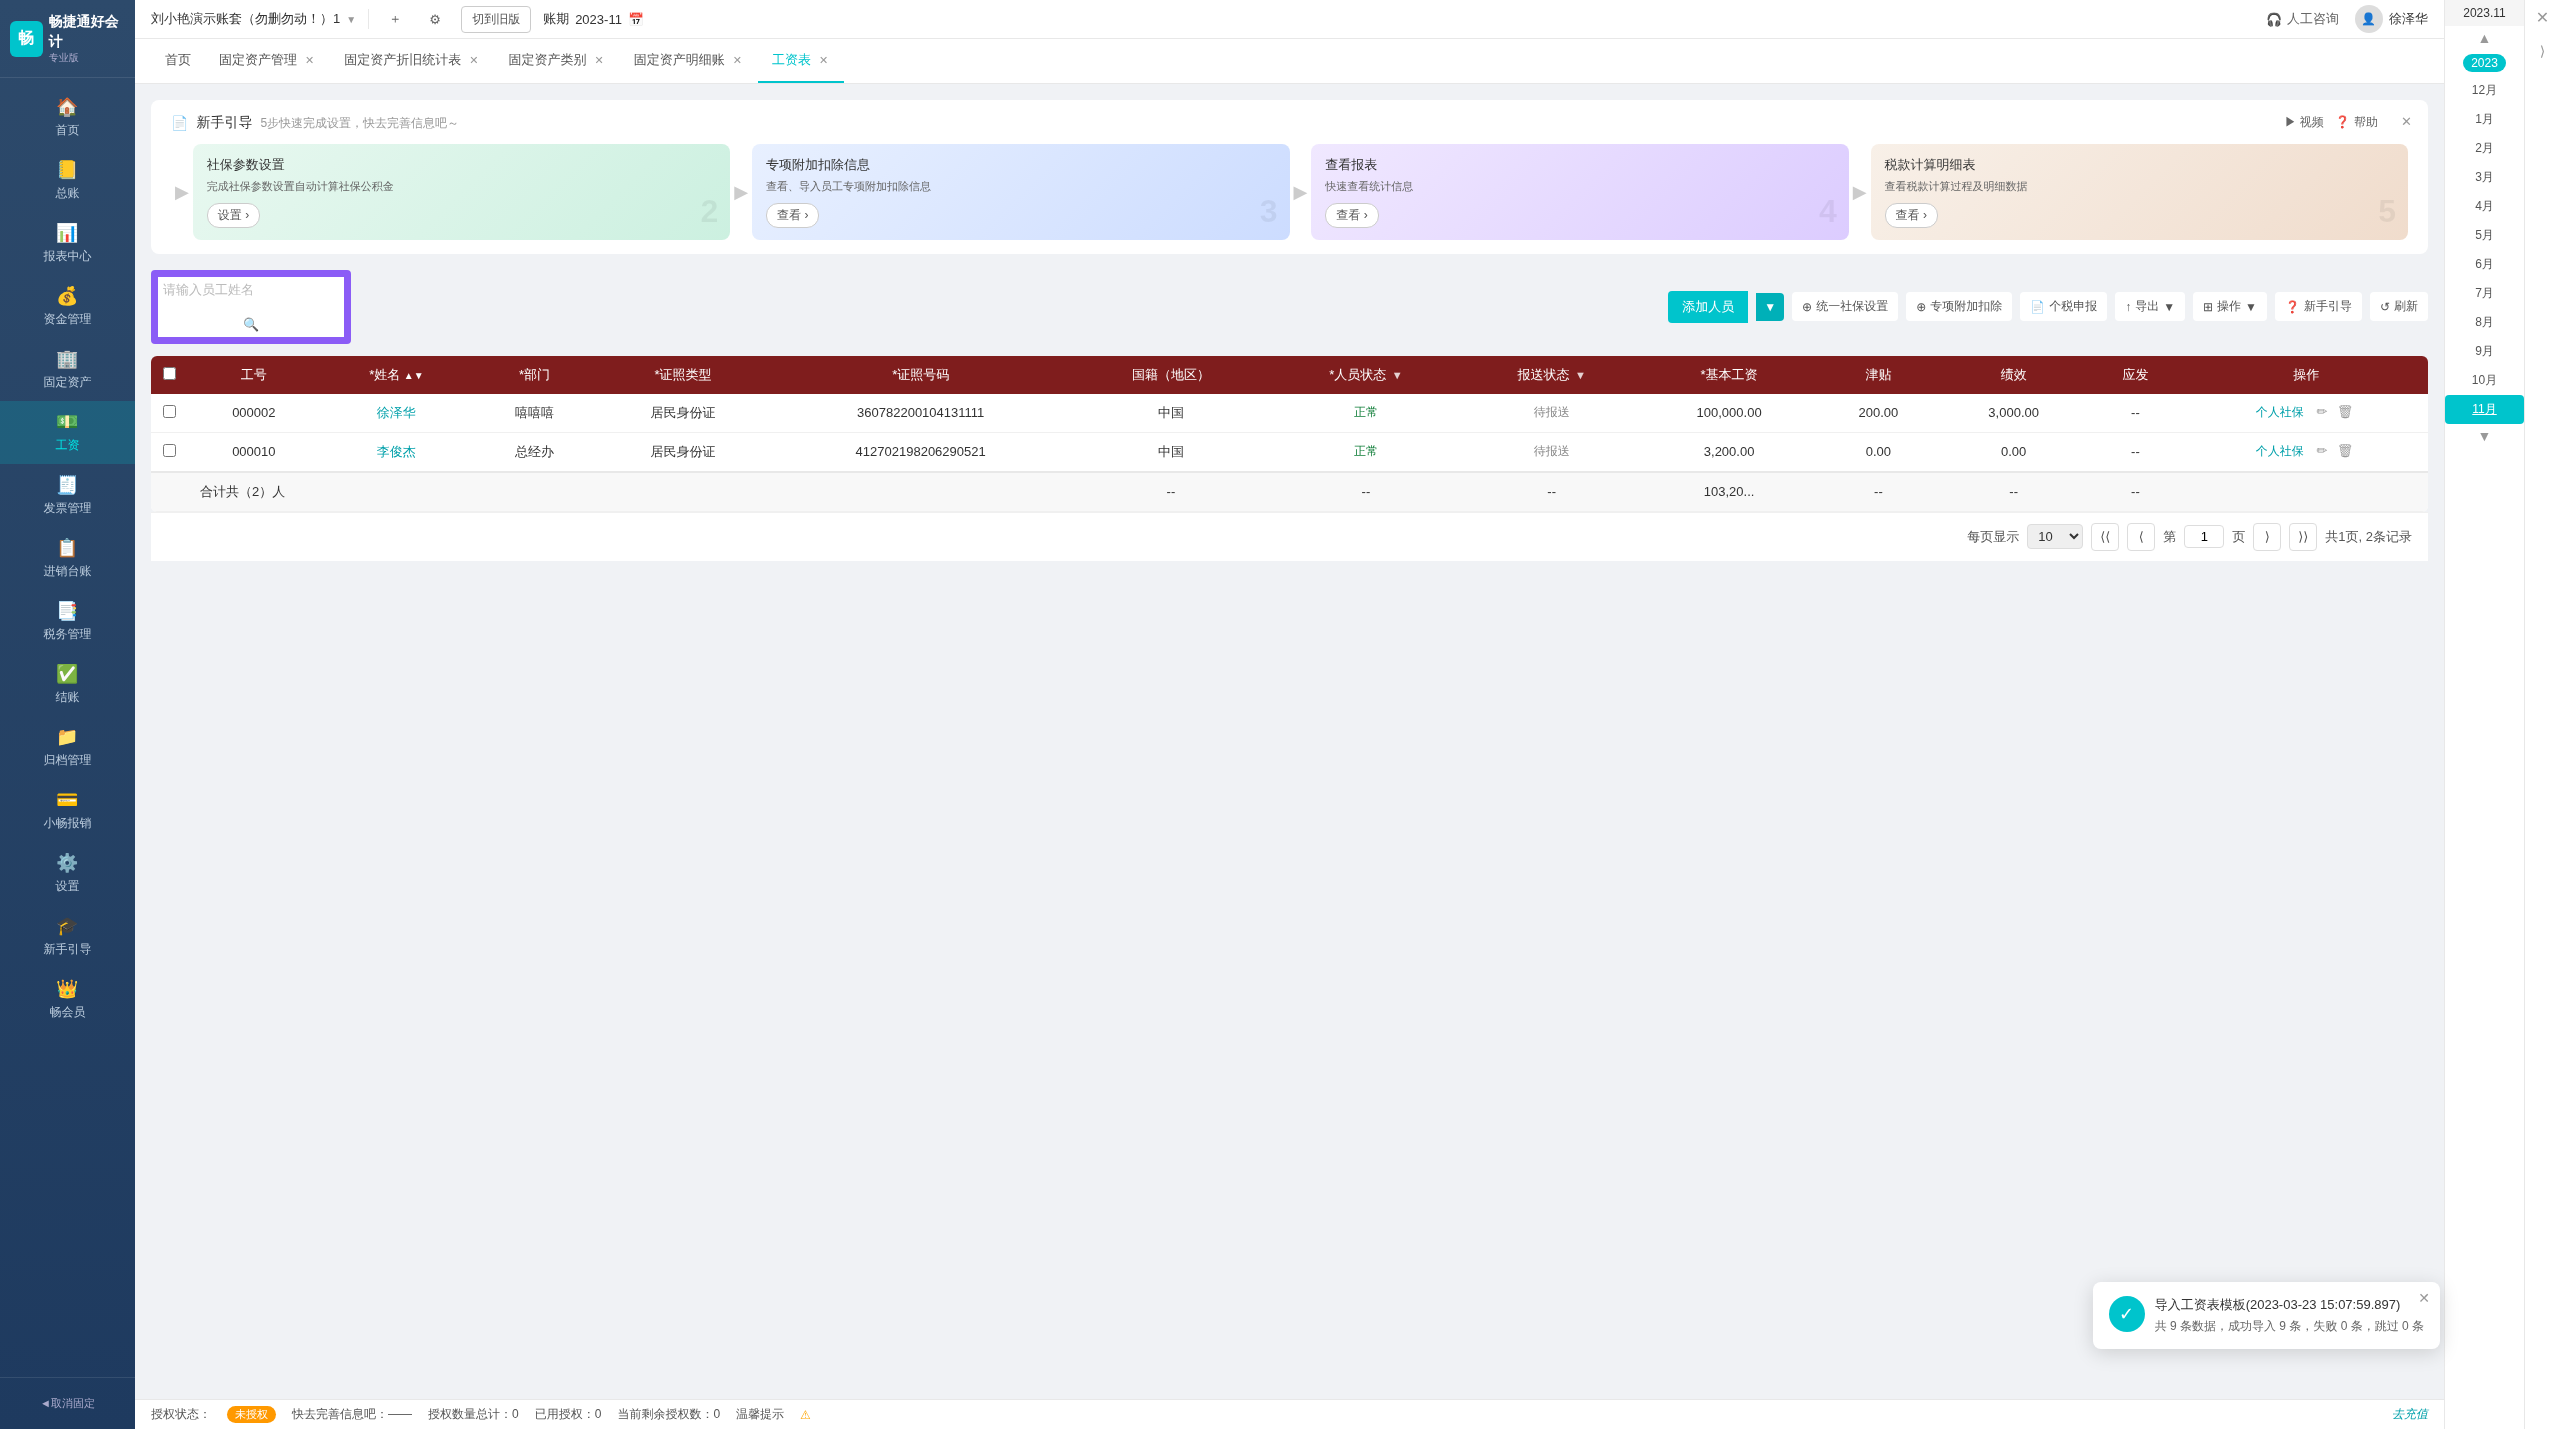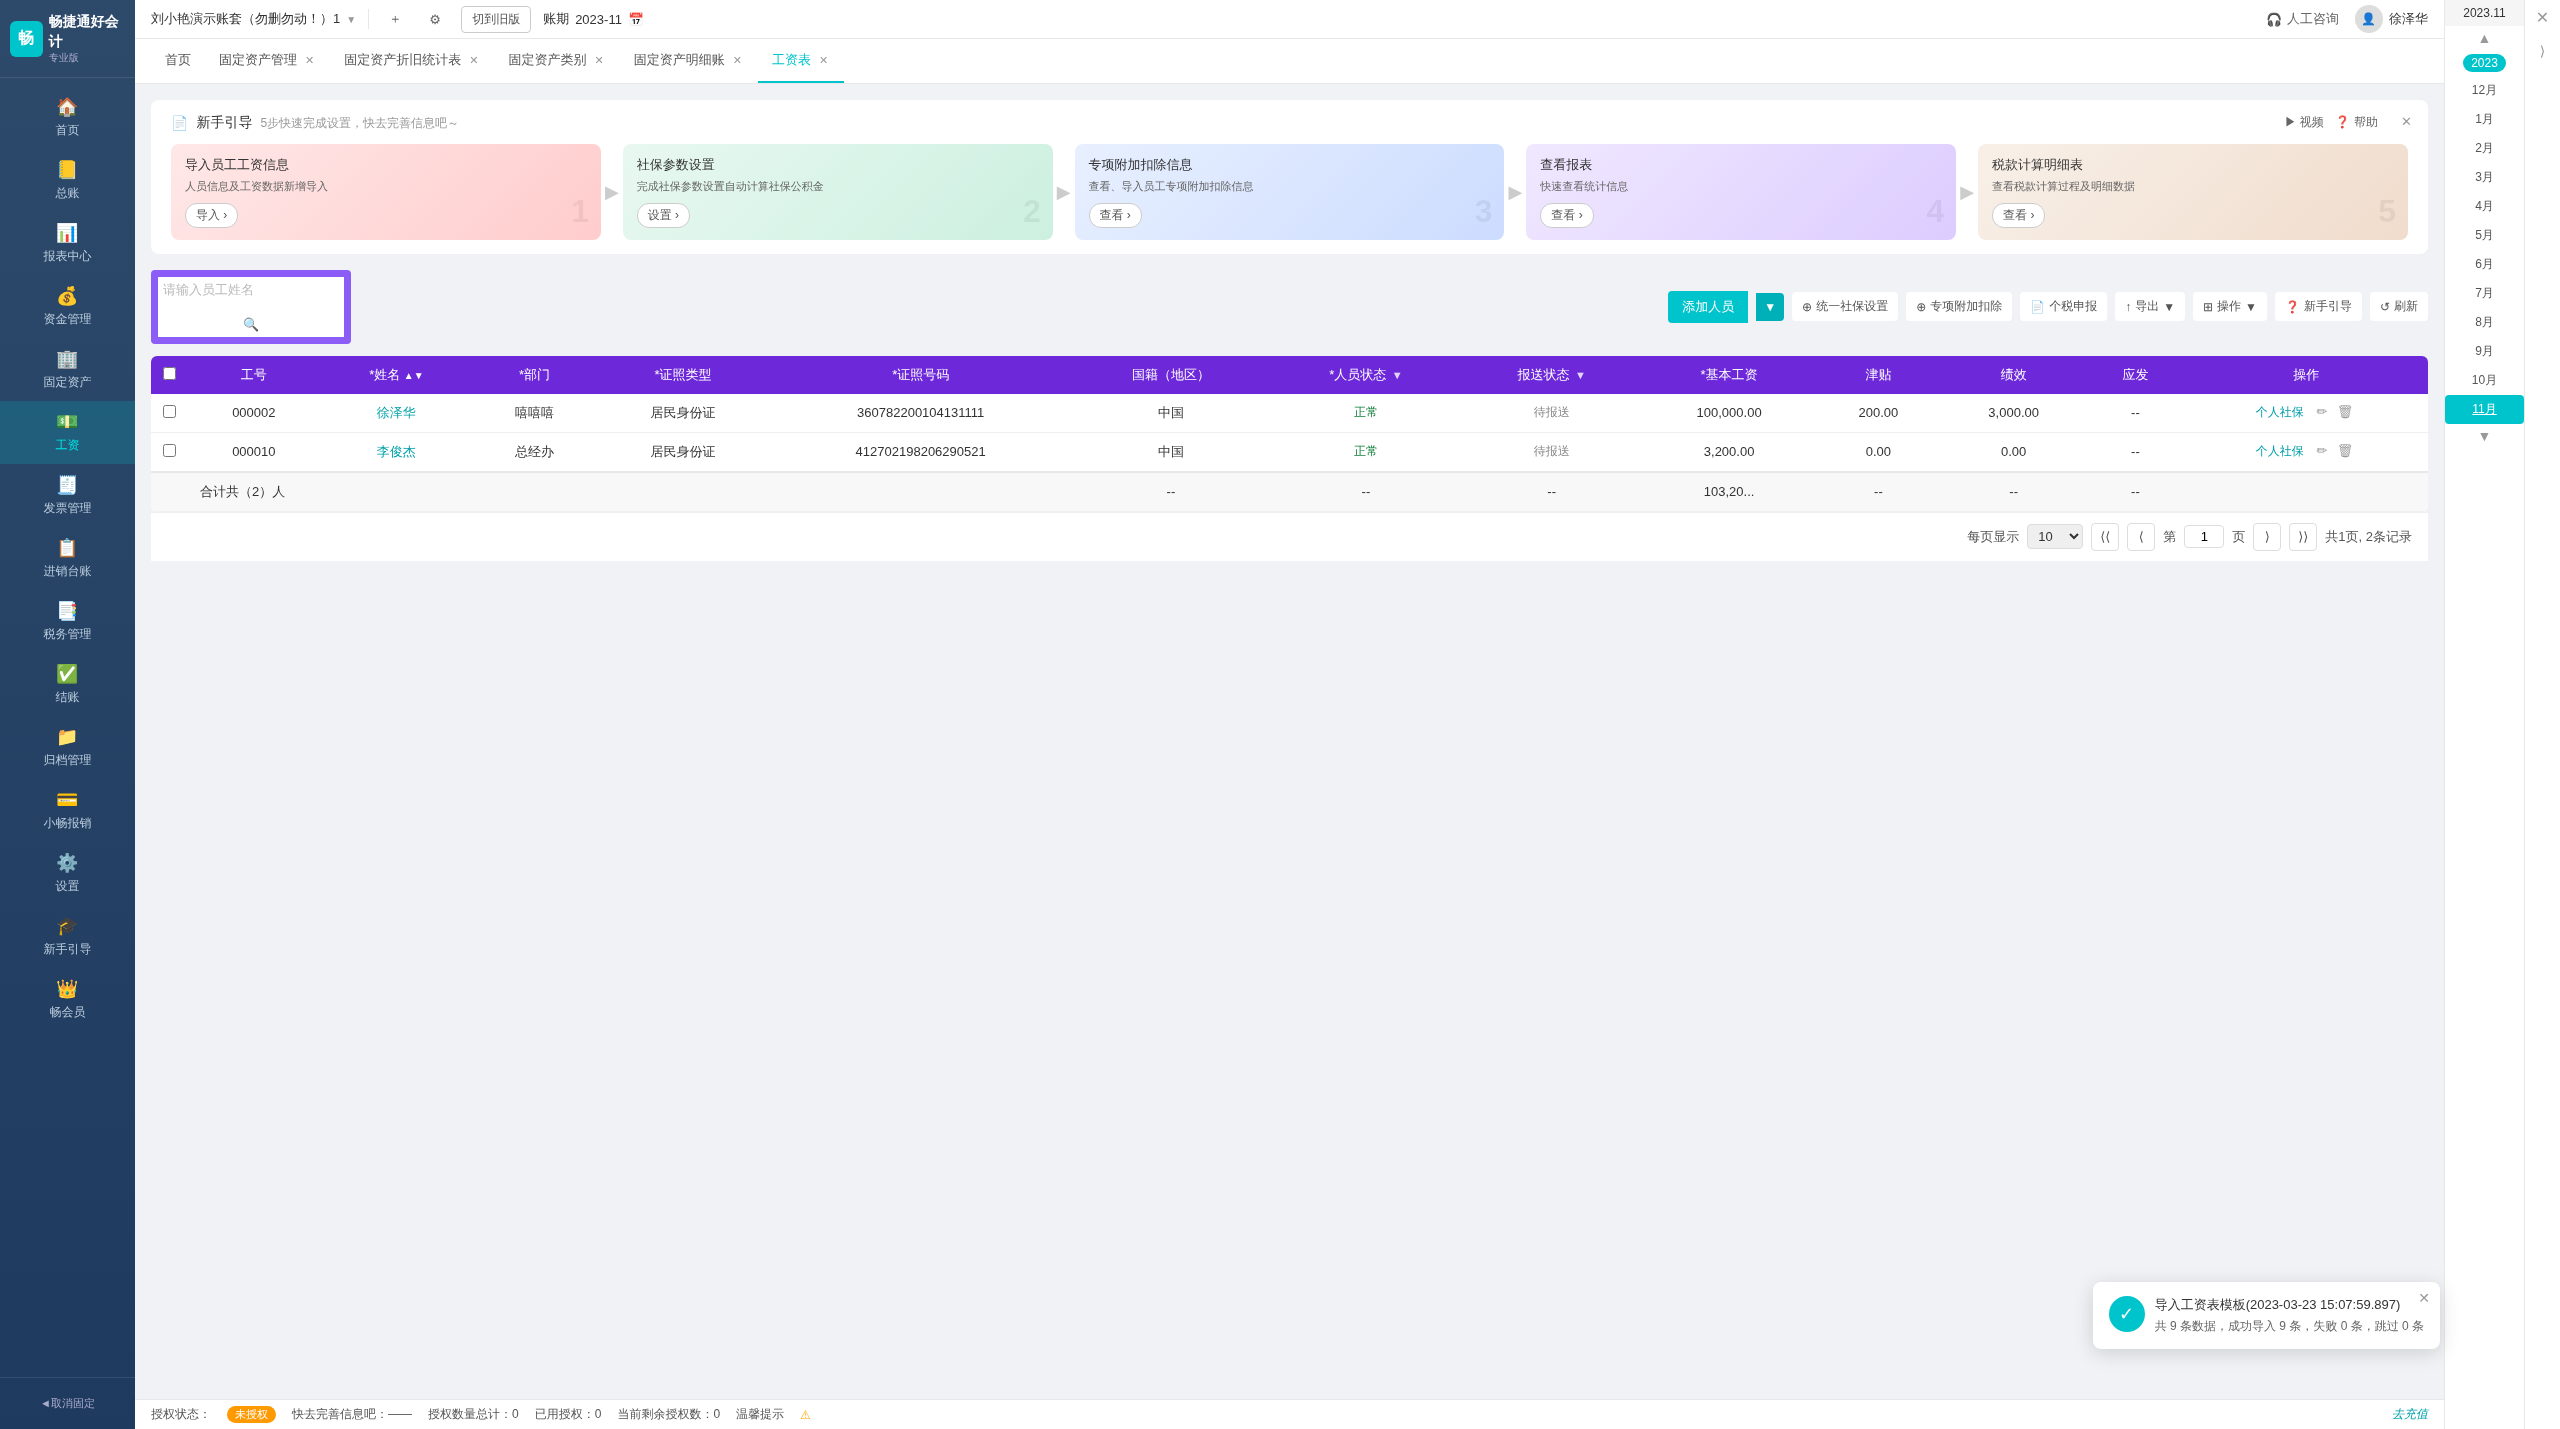--- a/index.html
+++ b/index.html
@@ -345,21 +345,21 @@
       background: white;
       border-radius: 6px;
       overflow: hidden;
     }
     .data-table {
       width: 100%;
       border-collapse: collapse;
       font-size: 13px;
     }
     .data-table thead tr {
-      background: #6d28d9;
+      background: #7f1d1d;
       color: white;
       margin-left: 28px;
     }
     .data-table thead th {
       padding: 10px 12px;
       text-align: center;
       font-weight: 500;
       white-space: nowrap;
     }
     .data-table tbody tr {
@@ -711,26 +711,20 @@
         <span>📄</span>
         <span>新手引导</span>
         <span class="guide-card-subtitle">5步快速完成设置，快去完善信息吧～</span>
       </div>
       <div class="guide-video">
         <span style="cursor:pointer;color:#666;">▶ <span>视频</span></span>
         <span style="cursor:pointer;color:#666;">❓ <span>帮助</span></span>
       </div>
       <div class="guide-card-close">✕</div>
       <div class="guide-steps" id="guide-steps">
-          <div class="guide-step guide-step-1">
-      <div class="guide-step-title">导入员工工资信息</div>
-      <div class="guide-step-desc">人员信息及工资数据新增导入</div>
-      <button class="guide-step-btn">导入 ›</button>
-      <div class="guide-step-num">1</div>
-    </div>
           <div class="guide-arrow">▶</div>
           <div class="guide-step guide-step-2">
       <div class="guide-step-title">社保参数设置</div>
       <div class="guide-step-desc">完成社保参数设置自动计算社保公积金</div>
       <button class="guide-step-btn">设置 ›</button>
       <div class="guide-step-num">2</div>
     </div>
           <div class="guide-arrow">▶</div>
           <div class="guide-step guide-step-3">
       <div class="guide-step-title">专项附加扣除信息</div>

